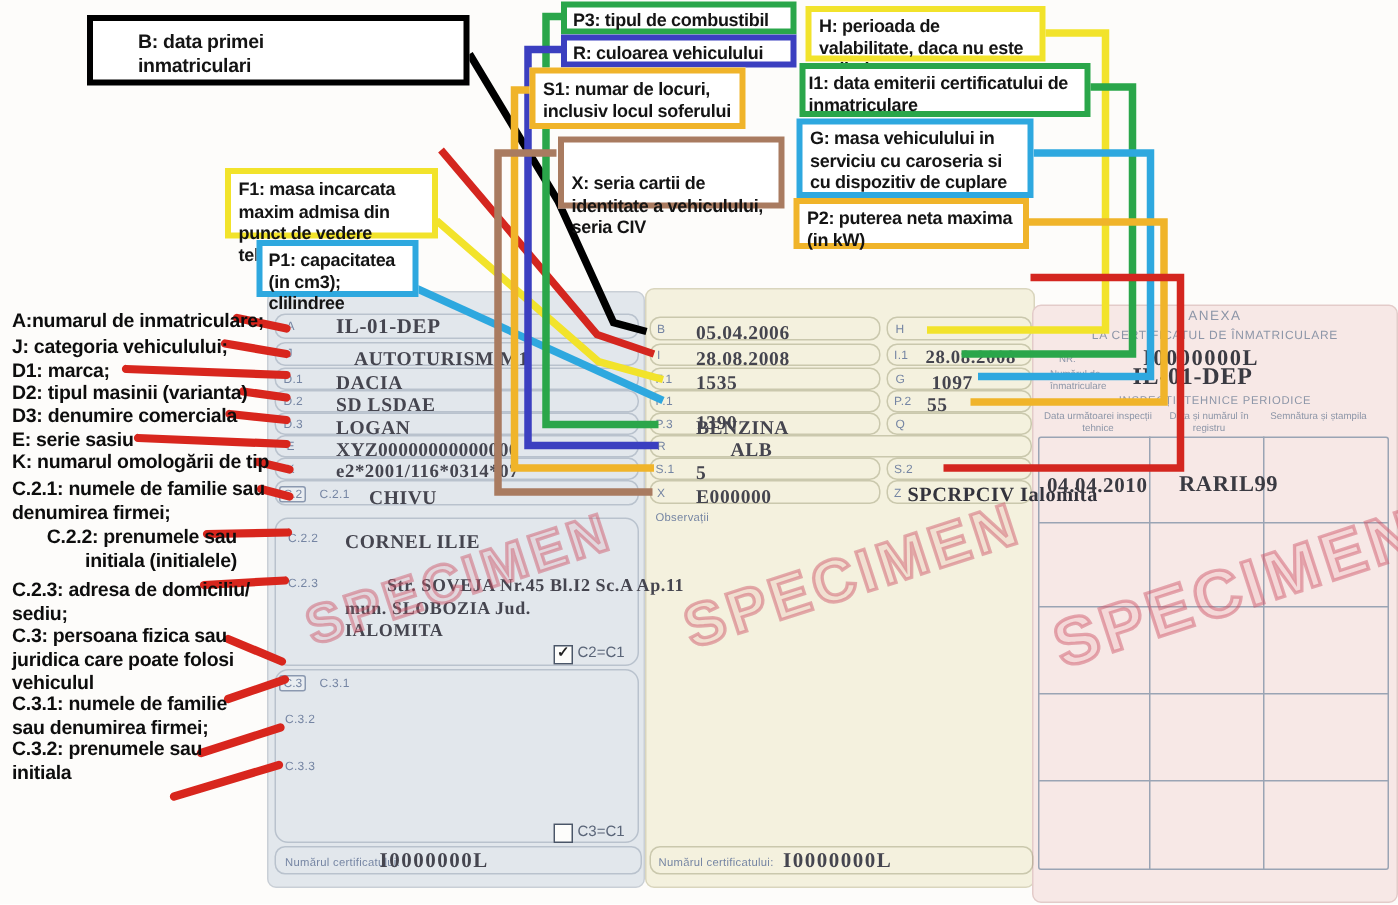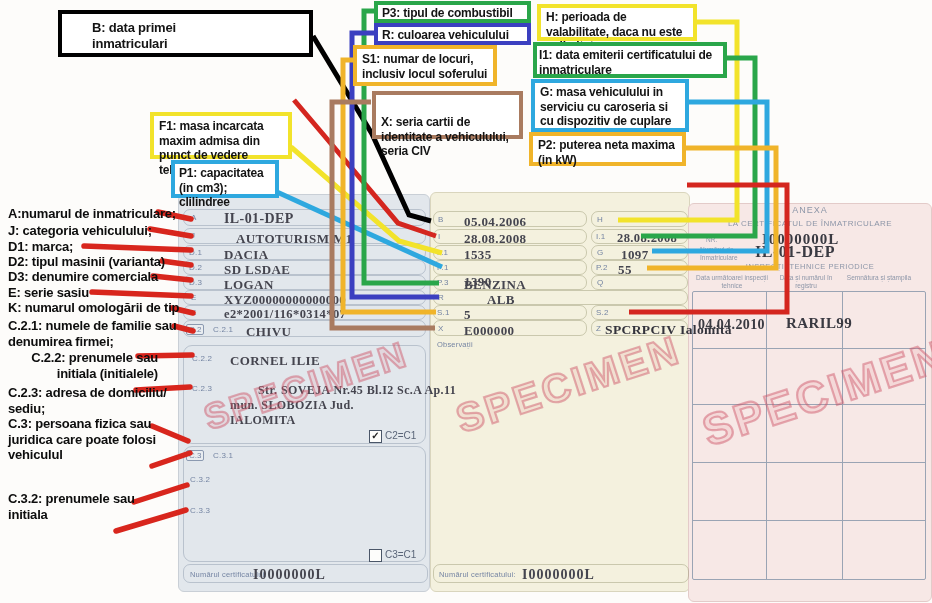--- a/index.html
+++ b/index.html
@@ -222,15 +222,16 @@
   <div class="leg" style="left:8px;top:223px;width:180px;">J: categoria vehiculului;</div>
   <div class="leg" style="left:8px;top:239px;width:180px;">D1: marca;</div>
   <div class="leg" style="left:8px;top:254px;width:180px;">D2: tipul masinii (varianta)</div>
   <div class="leg" style="left:8px;top:269px;width:180px;">D3: denumire comerciala</div>
   <div class="leg" style="left:8px;top:285px;width:180px;">E: serie sasiu</div>
   <div class="leg" style="left:8px;top:300px;width:185px;">K: numarul omologării de tip</div>
   <div class="leg" style="left:8px;top:318px;width:172px;">C.2.1: numele de familie sau denumirea firmei;</div>
   <div class="leg" style="left:8px;top:350px;width:150px;text-align:right;">C.2.2: prenumele sau initiala (initialele)</div>
   <div class="leg" style="left:8px;top:385px;width:172px;">C.2.3: adresa de domiciliu/ sediu;</div>
   <div class="leg" style="left:8px;top:416px;width:168px;">C.3: persoana fizica sau juridica care poate folosi vehiculul</div>
+  <div class="leg" style="left:8px;top:461px;width:160px;">C.3.1: numele de familie sau denumirea firmei;</div>
   <div class="leg" style="left:8px;top:491px;width:150px;">C.3.2: prenumele sau initiala</div>
 
 </div>
 
 </body></html>

